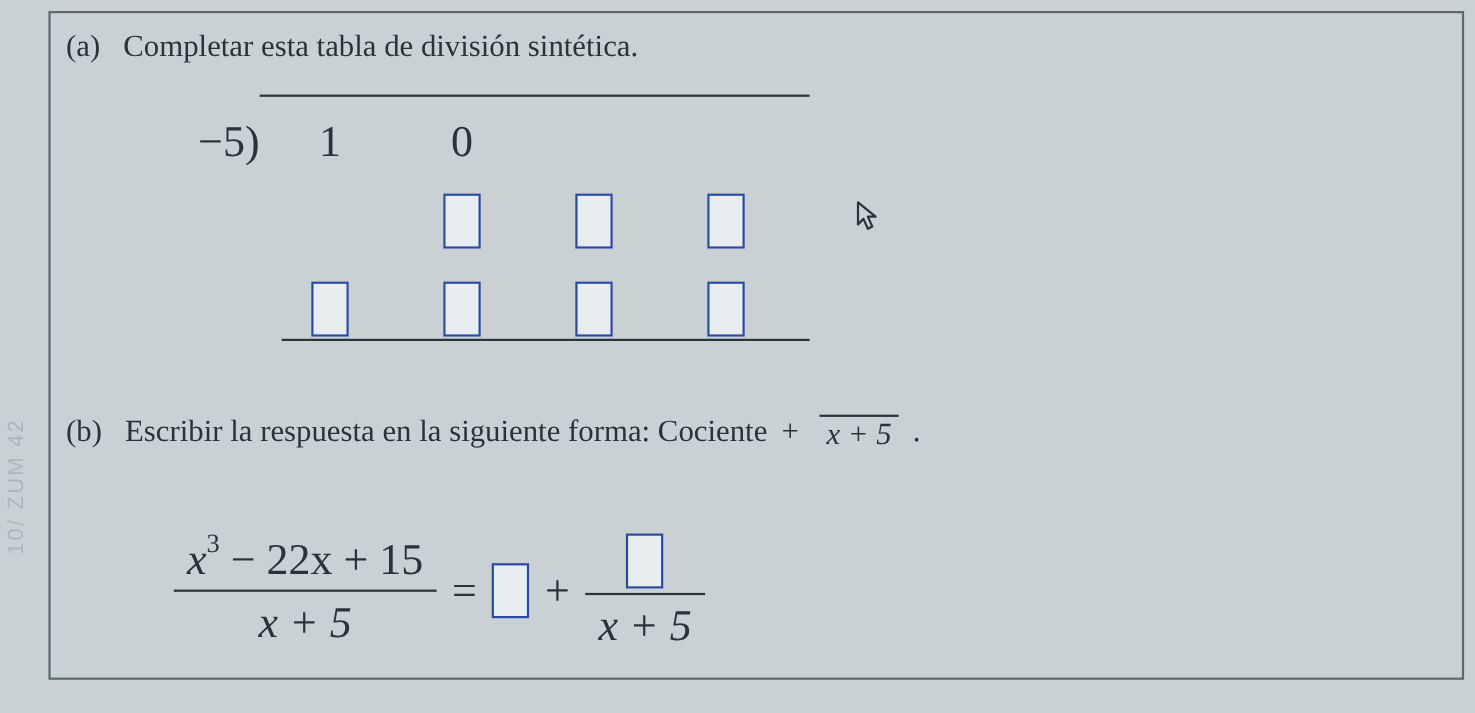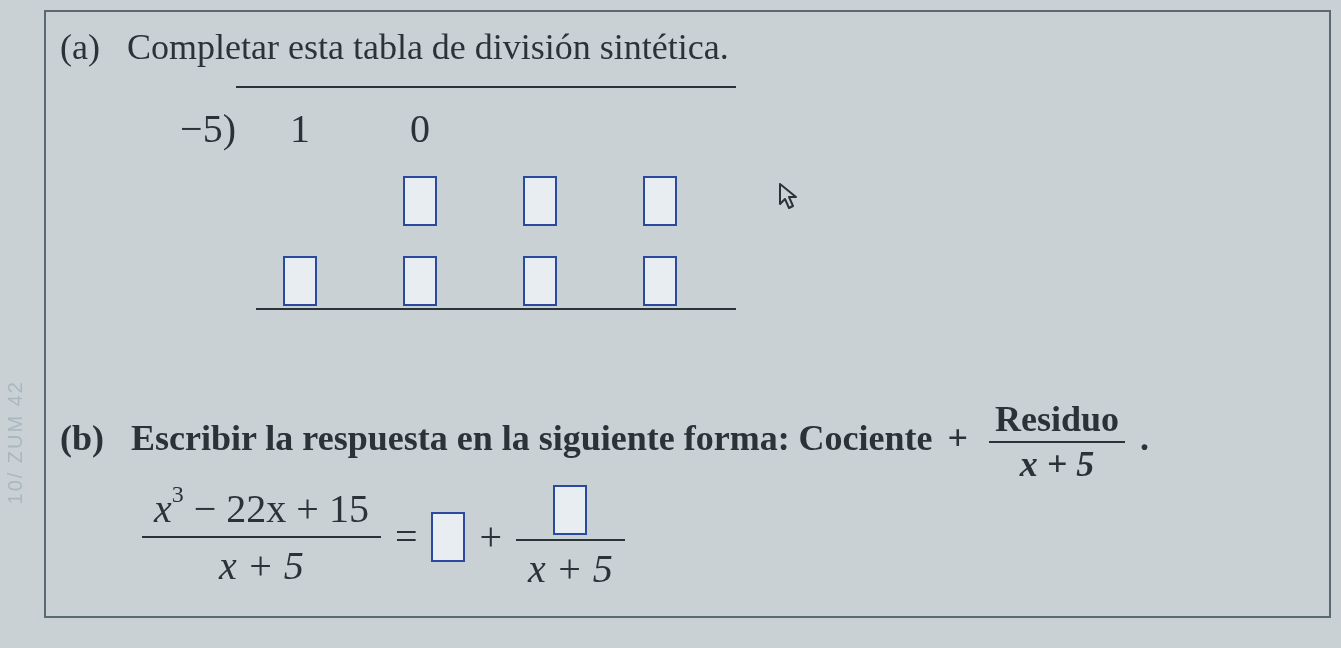--- a/index.html
+++ b/index.html
@@ -16,33 +16,32 @@
     position: absolute;
     top: 10px;
     left: 44px;
     right: 10px;
     bottom: 30px;
     border: 2px solid #5a6a70;
     padding: 0;
     background: transparent;
   }
   .line {
-    font-size: 36px;
+    font-size: 28px;
     line-height: 1.2;
   }
   .section-a-title {
     position: absolute;
     top: 14px;
     left: 14px;
   }
   .section-b-title {
     position: absolute;
-    top: 386px;
+    top: 364px;
     left: 14px;
-    font-weight: bold;
   }
   .frac-inline {
     display: inline-block;
     vertical-align: middle;
     text-align: center;
     margin: 0 6px;
   }
   .frac-inline .num { display:block; padding: 0 6px; }
   .frac-inline .bar { display:block; border-top: 2px solid #2a3438; }
   .frac-inline .den { display:block; padding: 0 6px; }
@@ -106,21 +105,21 @@
     top: 170px;
     left: 730px;
     font-size: 34px;
     color: #2a3438;
   }
 
   
   .eqn {
     position: absolute;
     top: 470px;
-    left: 96px;
+    left: 112px;
     font-size: 40px;
     display: flex;
     align-items: center;
   }
   .eqn .frac-big {
     text-align: center;
   }
   .eqn .frac-big .num { display:block; padding: 0 12px 4px 12px;}
   .eqn .frac-big .bar { display:block; border-top: 2px solid #2a3438;}
   .eqn .frac-big .den { display:block; padding: 4px 12px 0 12px;}
@@ -192,21 +191,20 @@
       <path d="M4 2 L4 22 L9 17 L13 26 L17 24 L13 15 L20 15 Z" fill="none" stroke="#2a3438" stroke-width="2" stroke-linejoin="round"></path>
     </svg>
   </div>
 
   <div class="line section-b-title">
     <span>(b)</span>
     <span>&nbsp;</span>
     <span>Escribir la respuesta en la siguiente forma: Cociente</span>
     <span style="padding:0 6px">+</span>
     <span class="frac-inline">
-      <span class="num">Residuo</span>
       <span class="bar"></span>
       <span class="den ital">x + 5</span>
     </span>
     <span>.</span>
   </div>
 
   <div class="eqn">
     <span class="frac-big">
       <span class="num">
         <span class="ital">x</span><sup class="exp">3</sup><span> − 22x + 15</span>

